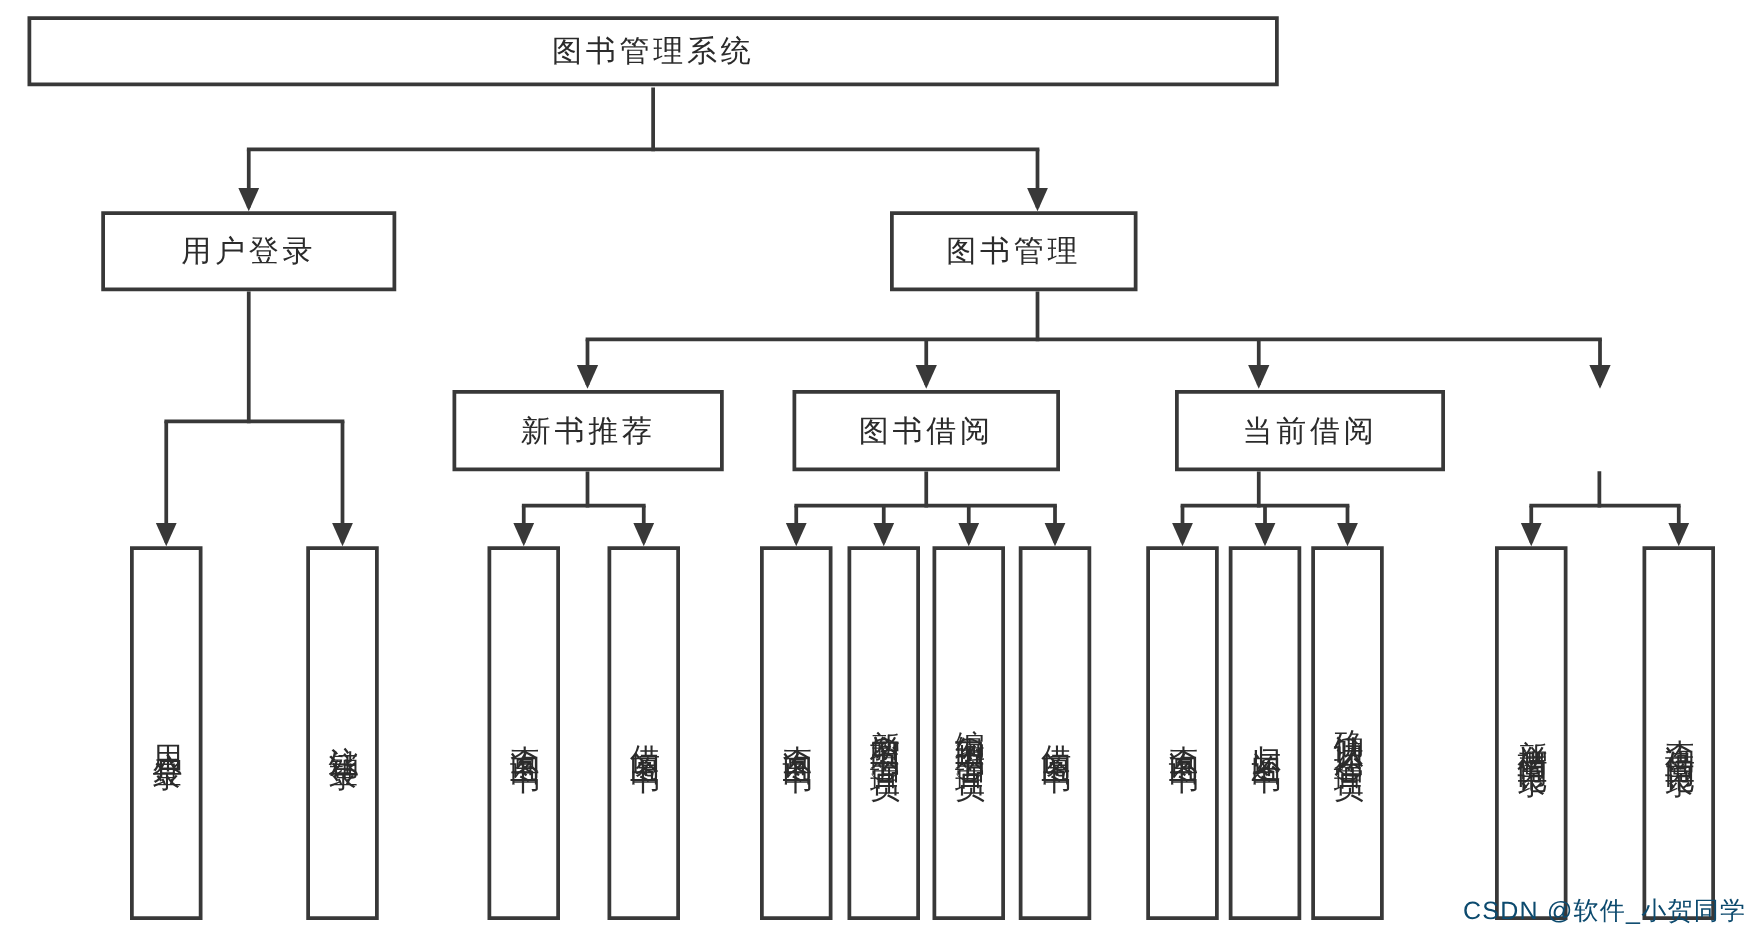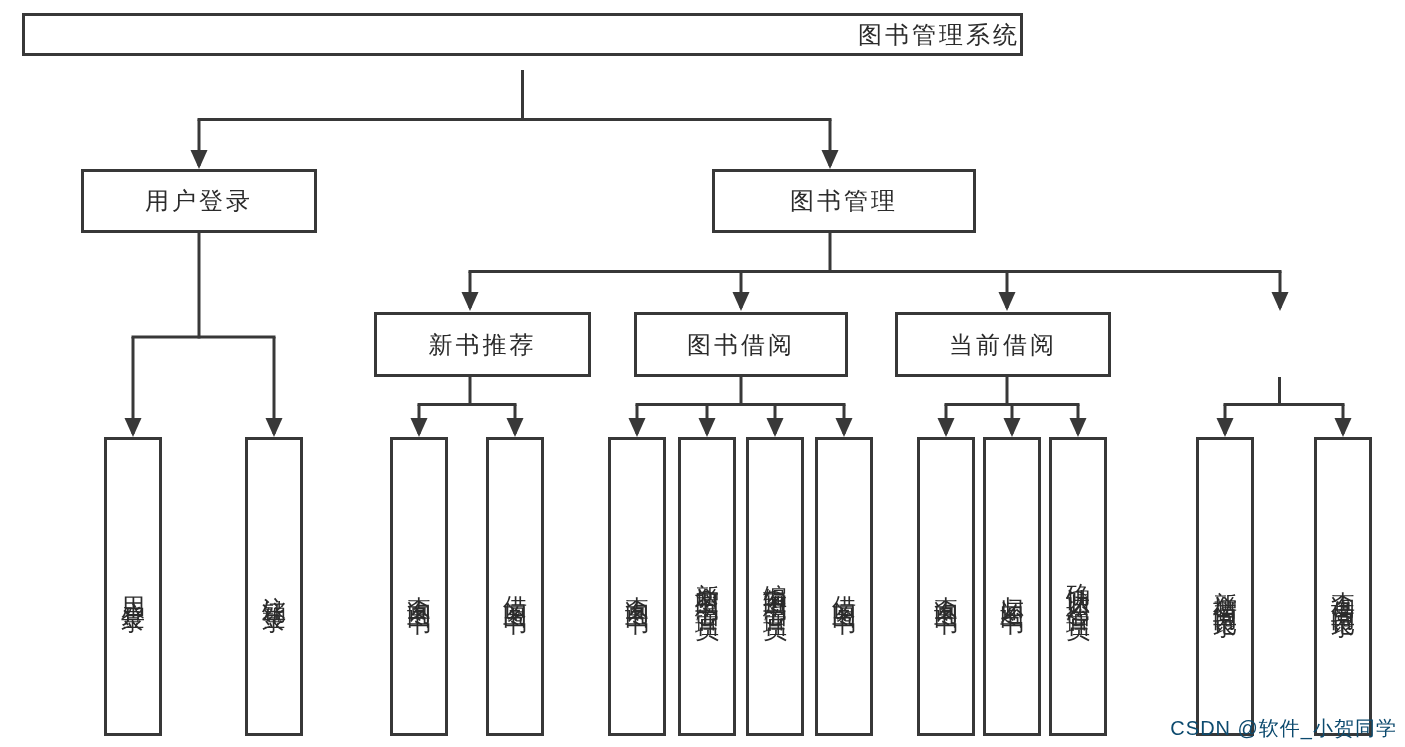--- a/index.html
+++ b/index.html
@@ -35,26 +35,26 @@
   .vbox { width: 58px; top: 437px; height: 299px; }
   .vlabel {
     writing-mode: vertical-rl;
     text-orientation: mixed;
     font-size: 24px;
     letter-spacing: 5px;
     line-height: 1;
     white-space: nowrap;
     color: #2b2b2b;
   }
-  .root   { left: 22px;   top: 13px;  width: 1001px; height: 43px; justify-content: flex-end; }
+  .root   { left: 22px;   top: 13px;  width: 1001px; height: 56px; }
   .b-ulg  { left: 81px;   top: 169px; width: 236px;  height: 64px; }
-  .b-bm   { left: 712px;  top: 169px; width: 264px;  height: 64px; }
-  .b-nbr  { left: 374px;  top: 312px; width: 217px;  height: 65px; }
+  .b-bm   { left: 712px;  top: 169px; width: 198px;  height: 64px; }
+  .b-nbr  { left: 362px;  top: 312px; width: 217px;  height: 65px; }
   .b-bb   { left: 634px;  top: 312px; width: 214px;  height: 65px; }
-  .b-cb   { left: 895px;  top: 312px; width: 216px;  height: 65px; }
+  .b-cb   { left: 940px;  top: 312px; width: 216px;  height: 65px; }
   .b-br   { left: 1172px; top: 312px; width: 215px;  height: 65px; }
   .v1  { left: 104px; }
   .v2  { left: 245px; }
   .v3  { left: 390px; }
   .v4  { left: 486px; }
   .v5  { left: 608px; }
   .v6  { left: 678px; }
   .v7  { left: 746px; }
   .v8  { left: 815px; }
   .v9  { left: 917px; }

